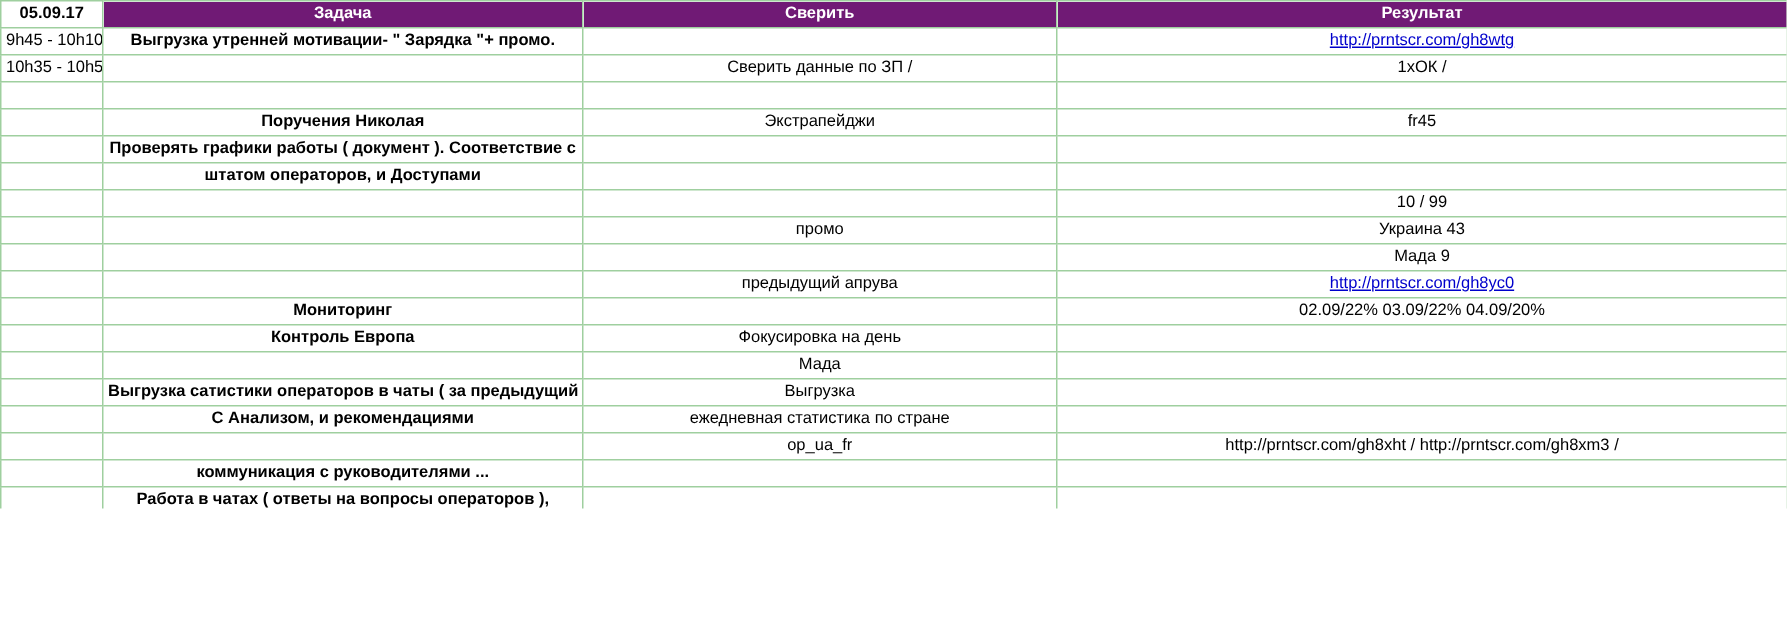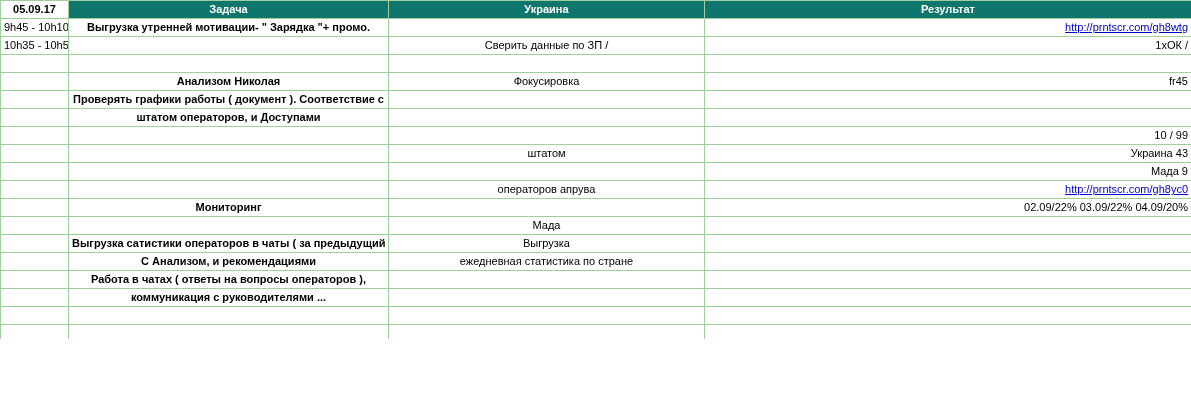--- a/index.html
+++ b/index.html
@@ -30,35 +30,35 @@
   table.grid td {
     border: 1px solid #9fcf9f;
     padding: 0 3px;
     height: 17px;
     line-height: 15px;
     vertical-align: middle;
     overflow: hidden;
     white-space: nowrap;
   }
   .hdr td {
-    background: #0f766e;
+    background: #701a75;
     color: #ffffff;
     font-weight: bold;
     text-align: center;
     border: 1px solid #3f8f3f;
     height: 18px;
   }
   .hdr td.datecell {
     background: #ffffff;
     color: #000000;
     font-weight: bold;
     border: 1px solid #9fcf9f;
   }
   .c { text-align: center; }
-  .l { text-align: right; }
+  .l { text-align: center; }
   .b { font-weight: bold; }
   .lnk {
     color: #0000cc;
     text-decoration: underline;
     margin-top: 36px;
   }
 </style>
 </head>
 <body>
 
@@ -67,21 +67,21 @@
     <colgroup>
       <col class="c0">
         <col class="c1">
         <col class="c2">
         <col class="c3">
     </colgroup>
     <tbody id="tbody">
       <tr class="hdr">
         <td class="datecell c">05.09.17</td>
         <td>Задача</td>
-        <td>Украина</td>
+        <td>Сверить</td>
         <td>Результат</td>
       </tr>
     <tr>
           <td class="l">9h45 - 10h10</td>
           <td class="c b">Выгрузка утренней мотивации- " Зарядка "+ промо.</td>
           <td class="c"></td>
           <td class="l"><span class="lnk">http://prntscr.com/gh8wtg</span></td>
         </tr>
         <tr>
           <td class="l">10h35 - 10h55</td>
@@ -90,22 +90,22 @@
           <td class="l">1хОК /</td>
         </tr>
         <tr>
           <td class="l"></td>
           <td class="c b"></td>
           <td class="c"></td>
           <td class="l"></td>
         </tr>
         <tr>
           <td class="l"></td>
-          <td class="c b">Анализом Николая</td>
-          <td class="c">Фокусировка</td>
+          <td class="c b">Поручения Николая</td>
+          <td class="c">Экстрапейджи</td>
           <td class="l">fr45</td>
         </tr>
         <tr>
           <td class="l"></td>
           <td class="c b">Проверять графики  работы ( документ ). Соответствие с</td>
           <td class="c"></td>
           <td class="l"></td>
         </tr>
         <tr>
           <td class="l"></td>
@@ -115,40 +115,46 @@
         </tr>
         <tr>
           <td class="l"></td>
           <td class="c b"></td>
           <td class="c"></td>
           <td class="l">10 / 99</td>
         </tr>
         <tr>
           <td class="l"></td>
           <td class="c b"></td>
-          <td class="c">штатом</td>
+          <td class="c">промо</td>
           <td class="l">Украина 43</td>
         </tr>
         <tr>
           <td class="l"></td>
           <td class="c b"></td>
           <td class="c"></td>
           <td class="l">Мада 9</td>
         </tr>
         <tr>
           <td class="l"></td>
           <td class="c b"></td>
-          <td class="c">операторов апрува</td>
+          <td class="c">предыдущий апрува</td>
           <td class="l"><span class="lnk">http://prntscr.com/gh8yc0</span></td>
         </tr>
         <tr>
           <td class="l"></td>
           <td class="c b">Мониторинг</td>
           <td class="c"></td>
           <td class="l">02.09/22%          03.09/22%          04.09/20%</td>
+        </tr>
+        <tr>
+          <td class="l"></td>
+          <td class="c b">Контроль Европа</td>
+          <td class="c">Фокусировка на день</td>
+          <td class="l"></td>
         </tr>
         <tr>
           <td class="l"></td>
           <td class="c b"></td>
           <td class="c">Мада</td>
           <td class="l"></td>
         </tr>
         <tr>
           <td class="l"></td>
           <td class="c b">Выгрузка сатистики операторов в чаты ( за предыдущий день ).</td>
@@ -156,27 +162,33 @@
           <td class="l"></td>
         </tr>
         <tr>
           <td class="l"></td>
           <td class="c b">С Анализом, и рекомендациями</td>
           <td class="c">ежедневная статистика по стране</td>
           <td class="l"></td>
         </tr>
         <tr>
           <td class="l"></td>
+          <td class="c b"></td>
+          <td class="c">op_ua_fr</td>
+          <td class="l">http://prntscr.com/gh8xht / http://prntscr.com/gh8xm3 /</td>
+        </tr>
+        <tr>
+          <td class="l"></td>
+          <td class="c b">коммуникация с руководителями ...</td>
+          <td class="c"></td>
+          <td class="l"></td>
+        </tr>
+        <tr>
+          <td class="l"></td>
           <td class="c b">Работа в чатах ( ответы на вопросы операторов ),</td>
-          <td class="c"></td>
-          <td class="l"></td>
-        </tr>
-        <tr>
-          <td class="l"></td>
-          <td class="c b">коммуникация с руководителями ...</td>
           <td class="c"></td>
           <td class="l"></td>
         </tr>
         <tr>
           <td class="l"></td>
           <td class="c b"></td>
           <td class="c"></td>
           <td class="l"></td>
         </tr>
         <tr>

